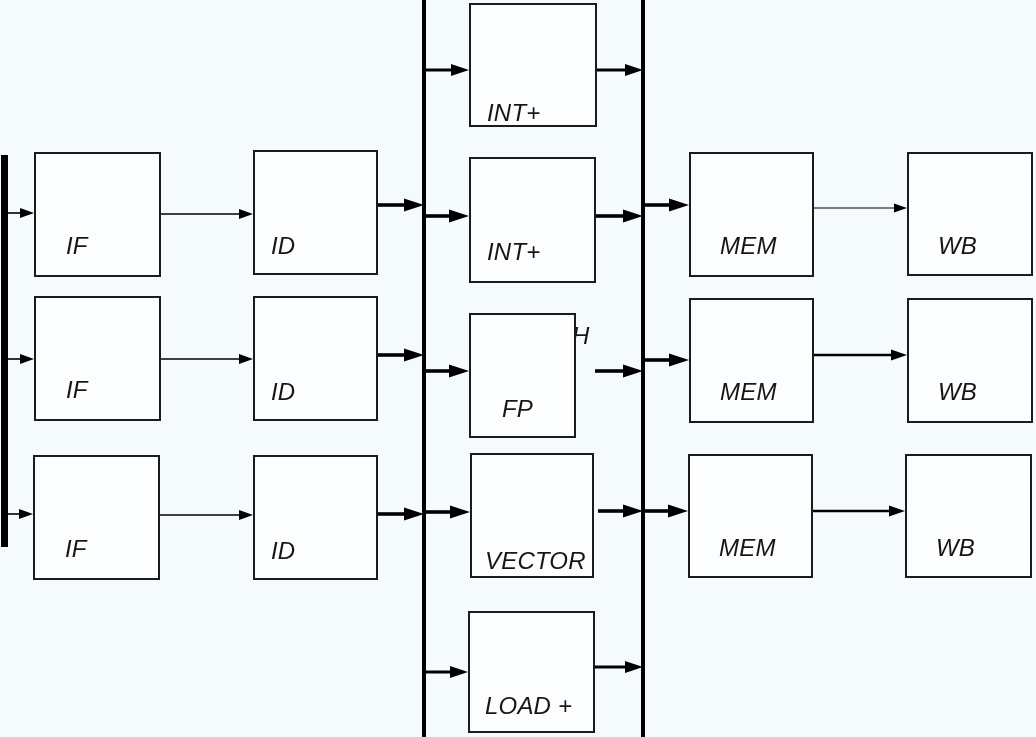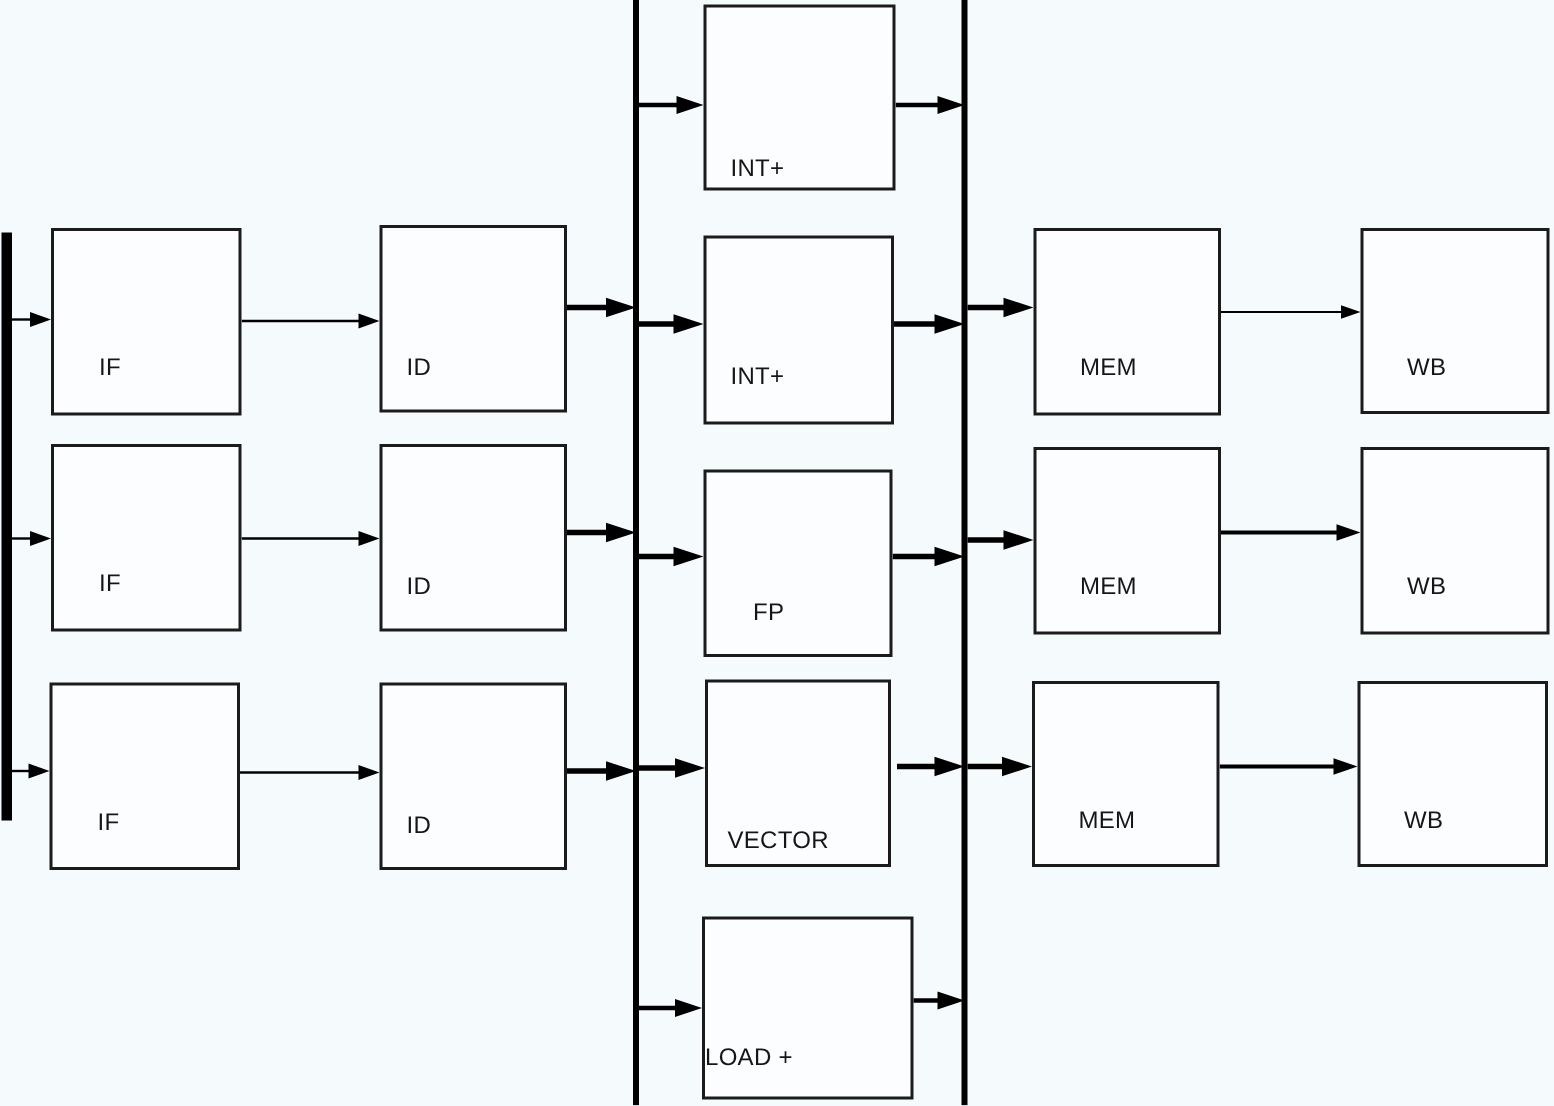--- a/index.html
+++ b/index.html
@@ -18,24 +18,25 @@
     font-family:"Liberation Sans","DejaVu Sans",sans-serif;
   }
   .layer{position:absolute;left:0;top:0;}
   .vline{position:absolute;background:var(--line);}
   .box{
     position:absolute;
     box-sizing:border-box;
     border:2px solid var(--border);
     background:var(--box-fill);
     color:var(--text);
-    font-size:16px;
+    font-size:24px;
     line-height:28px;
     letter-spacing:0.2px;
     white-space:pre;
+    font-style:italic;
   }
   .lbl{display:block;}
 </style>
 </head>
 <body>
 
 <div class="stage">
 
   <svg class="layer" width="1036" height="737" viewBox="0 0 1036 737">
       <g>
@@ -165,29 +166,29 @@
   </div>
 
   <div class="box" style="left:469px;top:3px;width:128px;height:124px;padding:38px 0 0 16px">
     <span class="lbl">INT+</span>
     <span class="lbl">BRANCH</span>
   </div>
   <div class="box" style="left:469px;top:157px;width:127px;height:126px;padding:23px 0 0 16px">
     <span class="lbl">INT+</span>
     <span class="lbl">BRANCH</span>
   </div>
-  <div class="box" style="left:469px;top:313px;width:126px;height:125px;padding:24px 0 0 31px">
+  <div class="box" style="left:469px;top:313px;width:107px;height:125px;padding:24px 0 0 31px">
     <span class="lbl">FP</span>
     <span class="lbl"></span>
   </div>
   <div class="box" style="left:470px;top:453px;width:124px;height:125px;padding:36px 0 0 13px">
     <span class="lbl">VECTOR</span>
     <span class="lbl"></span>
   </div>
-  <div class="box" style="left:468px;top:611px;width:141px;height:122px;padding:23px 0 0 0">
+  <div class="box" style="left:468px;top:611px;width:127px;height:122px;padding:23px 0 0 15px">
     <span class="lbl">LOAD +</span>
     
   </div>
 
   <div class="box" style="left:689px;top:152px;width:125px;height:125px;padding:22px 0 0 29px">
     <span class="lbl">MEM</span>
   </div>
   <div class="box" style="left:689px;top:298px;width:125px;height:125px;padding:22px 0 0 29px">
     <span class="lbl">MEM</span>
   </div>

